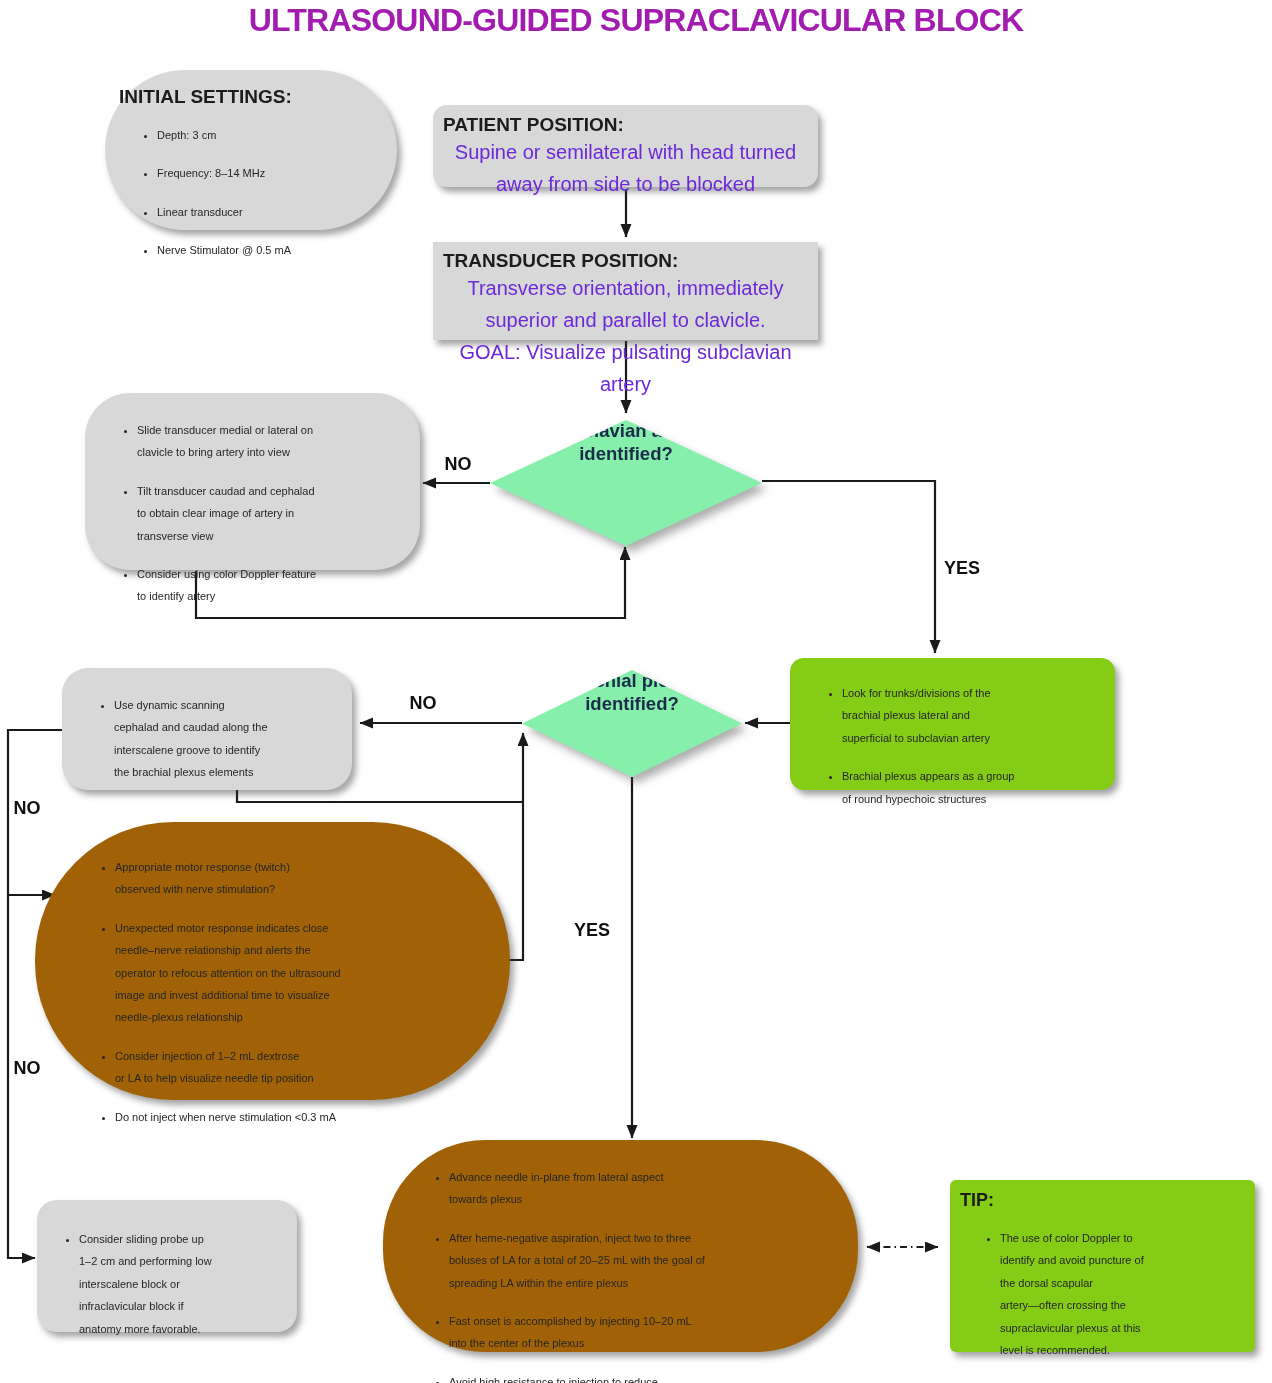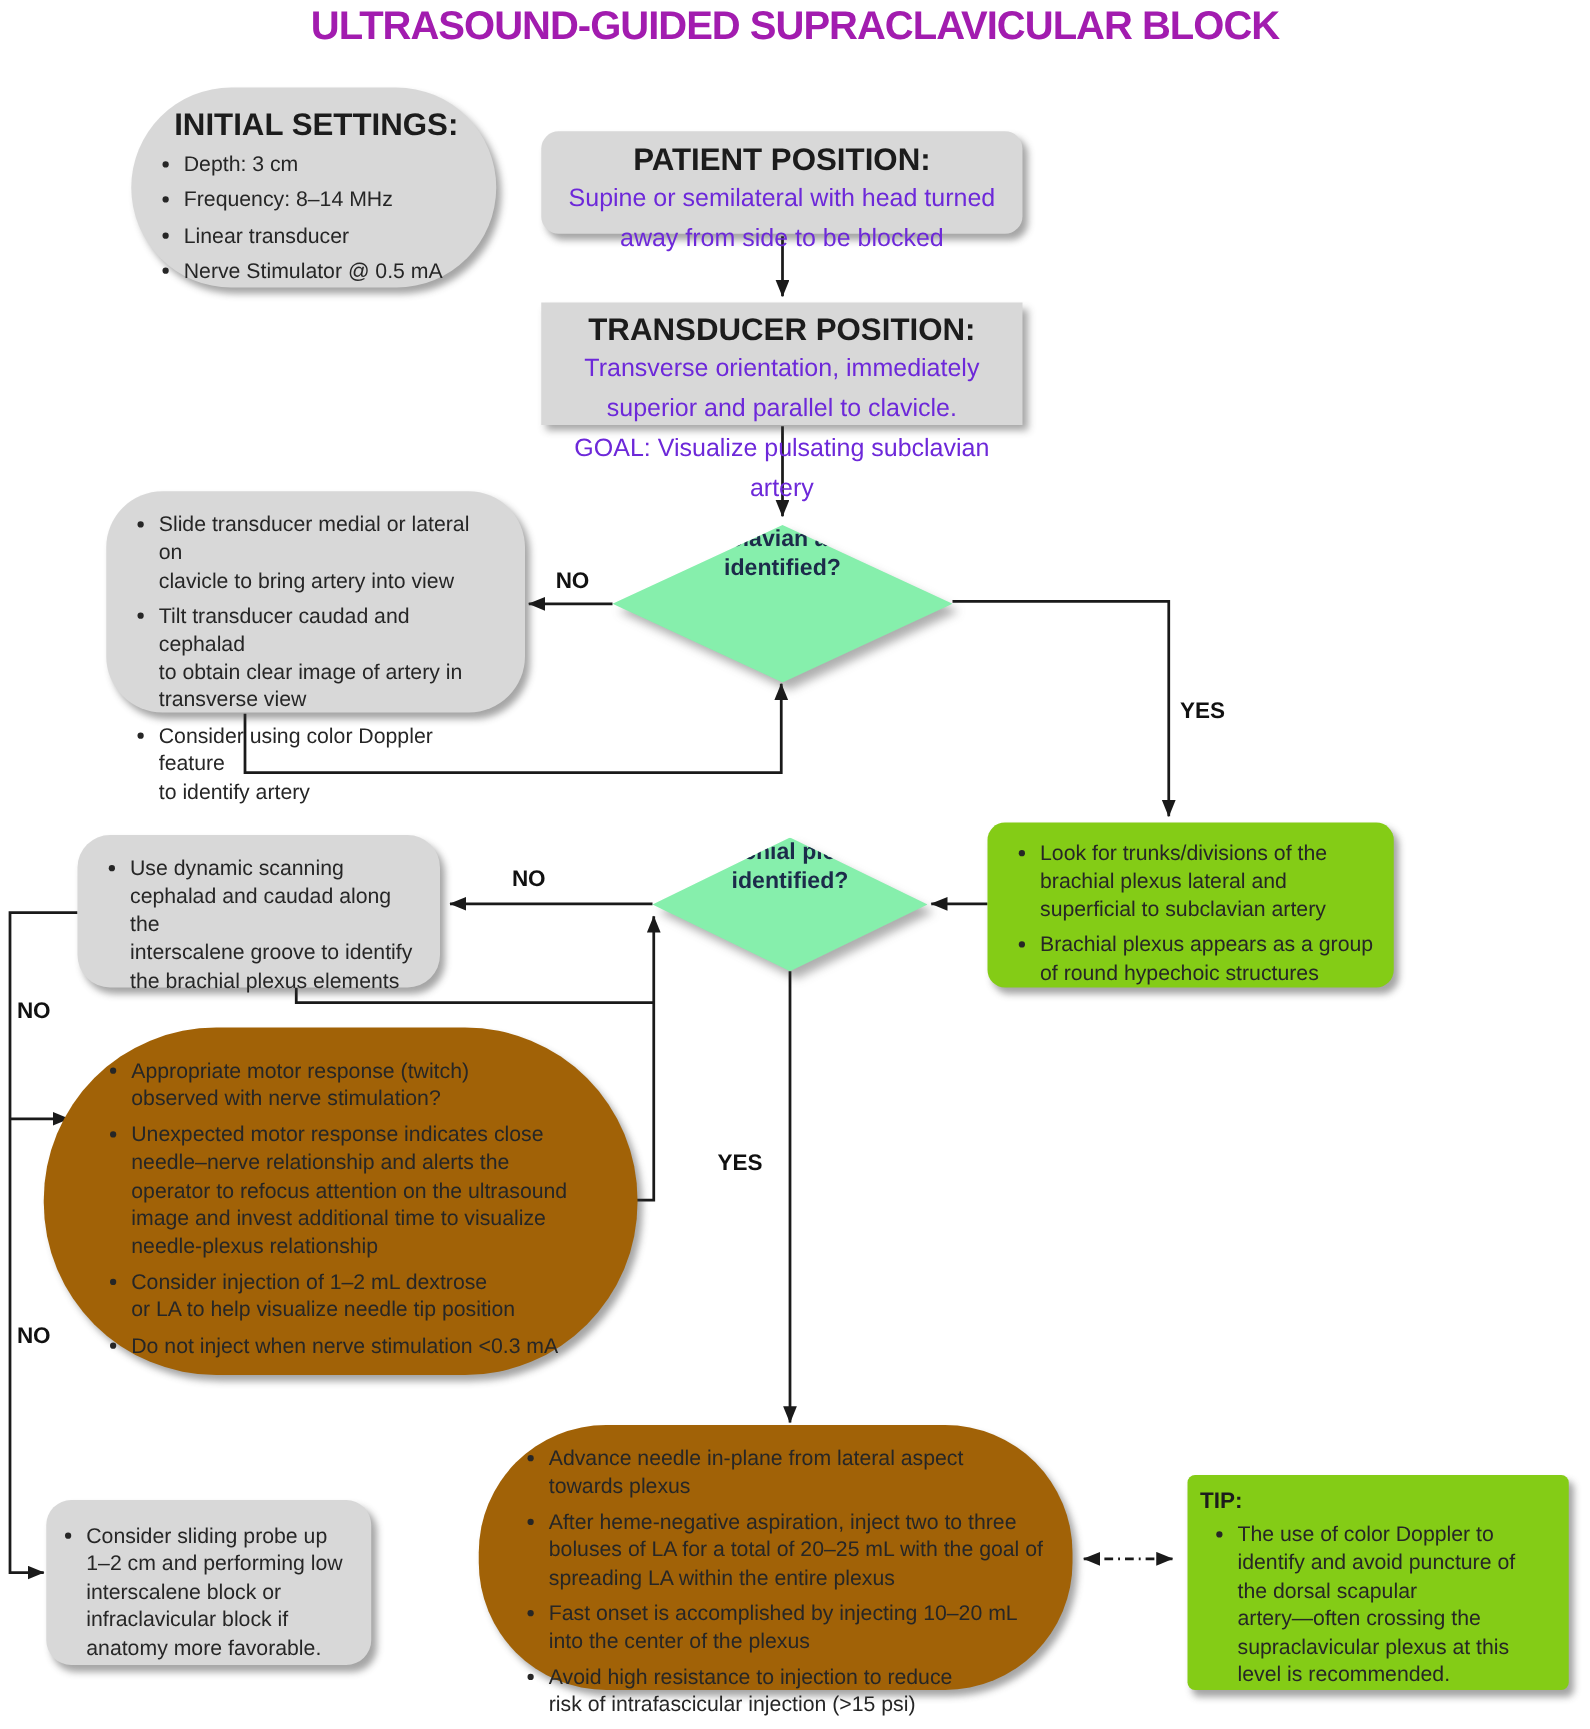--- a/index.html
+++ b/index.html
@@ -9,25 +9,25 @@
 
   .node{position:absolute;box-sizing:border-box;}
   .shadow{box-shadow:4px 5px 6px rgba(55,55,55,0.45);}
   .gray{background:#d8d8d8;}
   .cream{background:#84cc16;}
   .pink{background:#a16207;}
 
   .title{position:absolute;left:0;top:2px;width:1272px;text-align:center;
          font-size:32px;font-weight:bold;letter-spacing:-0.8px;color:#a21caf;}
 
-  .heading{font-weight:bold;font-size:25px;text-align:center;color:#1c1c1c;}
+  .heading{font-weight:bold;font-size:19px;color:#1c1c1c;}
   .body-text{font-size:20px;line-height:32px;text-align:center;white-space:pre-line;color:#6d28d9;}
 
   ul.bullets{margin:6px 0 0 0;padding:0 0 0 22px;list-style:disc;}
-  ul.bullets li{font-size:17px;line-height:22.4px;white-space:pre-line;margin:6px;padding:0;color:#262626;}
+  ul.bullets li{font-size:11px;line-height:22.4px;white-space:pre-line;margin:16px;padding:0;color:#262626;}
 
   .diamond-wrap{position:absolute;filter:drop-shadow(5px 6px 4px rgba(55,55,55,0.40));}
   .diamond{width:100%;height:100%;background:#86efac;
            clip-path:polygon(50% 0,100% 50%,50% 100%,0 50%);
            display:flex;align-items:flex-start;justify-content:center;}
   .diamond .q{font-size:18.5px;font-weight:bold;color:#1c2b4a;text-align:center;
               line-height:1.22;white-space:pre-line;}
 
   .flow-label{position:absolute;font-size:18px;font-weight:bold;color:#111111;}
 </style>

